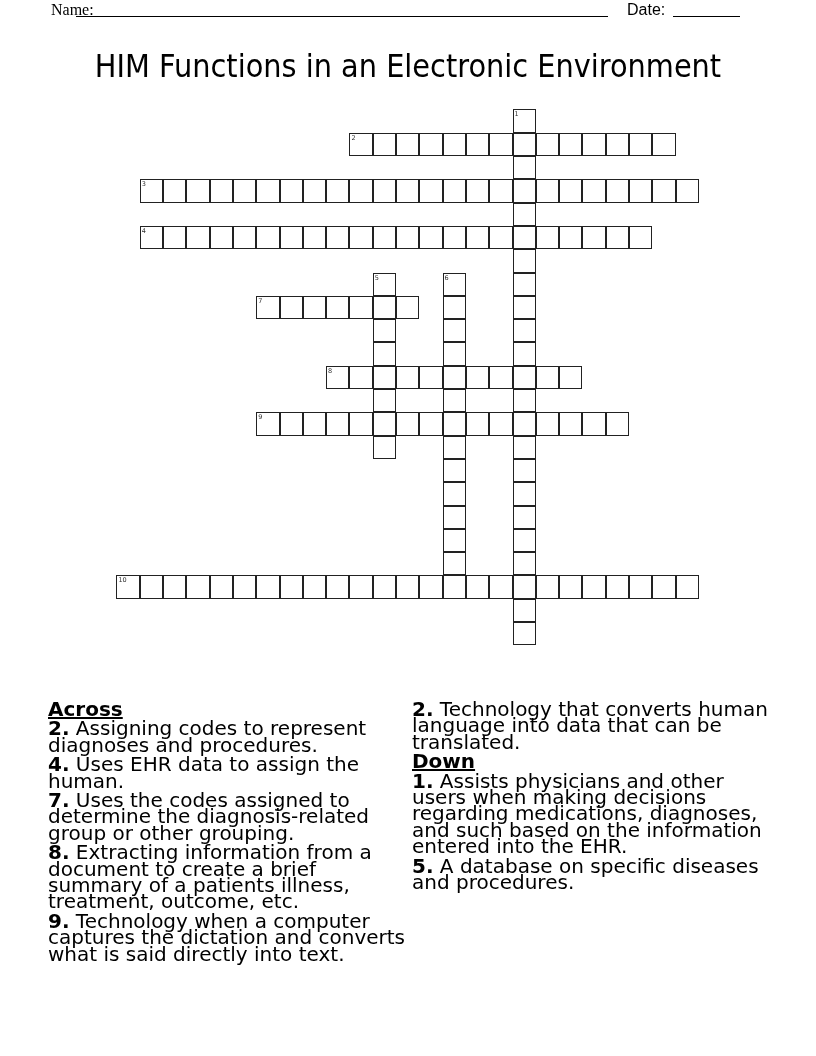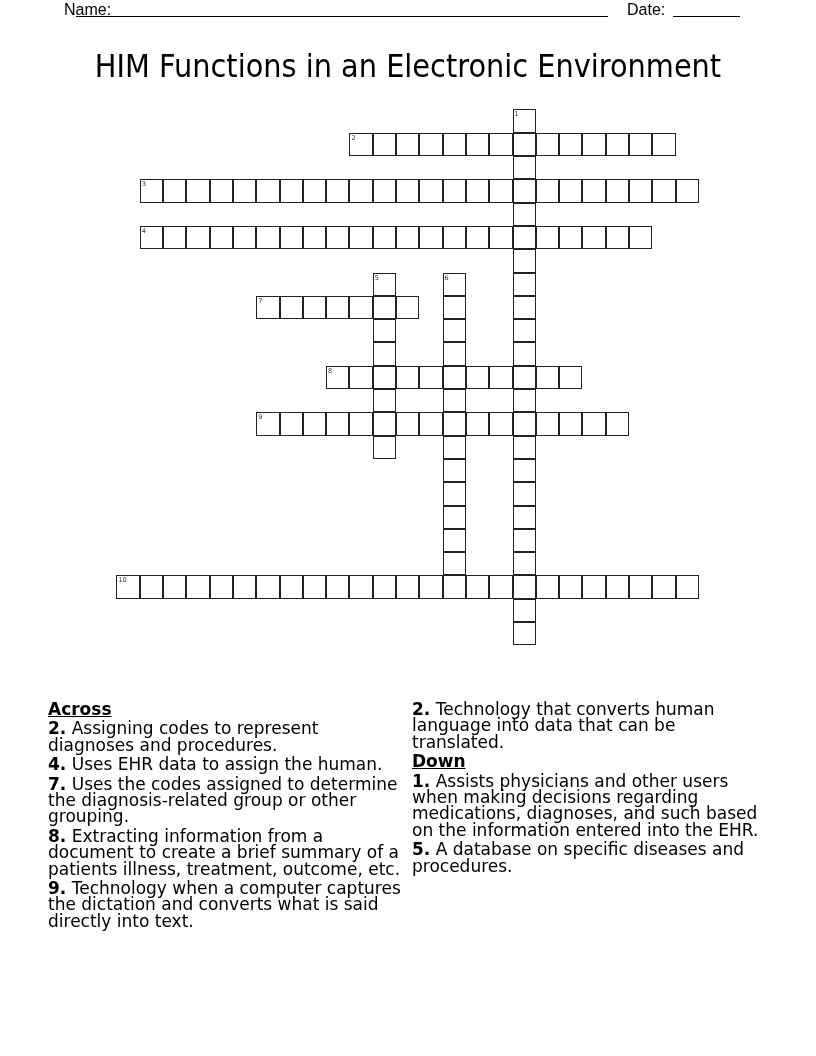--- a/index.html
+++ b/index.html
@@ -1,41 +1,41 @@
 <!DOCTYPE html>
 <html><head>
 <meta charset="utf-8">
 <style>
   html, body { margin: 0; padding: 0; background: #ffffff; }
   body { width: 816px; height: 1056px; position: relative; overflow: hidden; color: #000; }
   .header-line {
     position: absolute; top: 0; left: 48px; width: 700px; height: 20px;
     font-family: "Liberation Sans", sans-serif; font-size: 16px; line-height: 20px;
   }
-  .name-label { position: absolute; left: 16px; top: 0; }
+  .name-label { position: absolute; left: 3px; top: 0; font-family: Liberation Serif, serif; }
   .name-line { position: absolute; left: 28px; top: 16px; width: 532px; border-bottom: 1px solid #000; }
   .date-label { position: absolute; left: 579px; top: 0; }
   .date-line { position: absolute; left: 625px; top: 16px; width: 67px; border-bottom: 1px solid #000; }
   .title {
     position: absolute; top: 44px; left: 0; width: 816px; text-align: center;
     font-family: "DejaVu Sans", sans-serif; font-size: 32px; line-height: 44px;
     transform: scaleX(0.9); transform-origin: center;
   }
   .grid { position: absolute; left: 0; top: 0; width: 816px; height: 680px; }
   .cell {
     position: absolute; width: 23.3px; height: 23.3px; box-sizing: border-box;
     border: 1.2px solid #222; background: #fff; margin: -0.6px 0 0 -0.6px;
   }
   .cell-num {
     position: absolute; left: 1px; top: 0px; font-family: "DejaVu Sans", sans-serif;
     font-size: 6.5px; line-height: 8px; color: #333;
   }
   .clues {
     position: absolute; top: 701px; font-family: "DejaVu Sans", sans-serif;
-    font-size: 17px; line-height: 16.4px;
+    font-size: 20px; line-height: 16.4px;
   }
   .clues.left { left: 48px; width: 360px; }
   .clues.right { left: 412px; width: 360px; }
   .clue-heading { font-weight: bold; text-decoration: underline; margin-bottom: 3px; }
   .clue { margin-bottom: 3px; }
   .clue-num { font-weight: bold; }
 </style>
 </head>
 <body>
 

